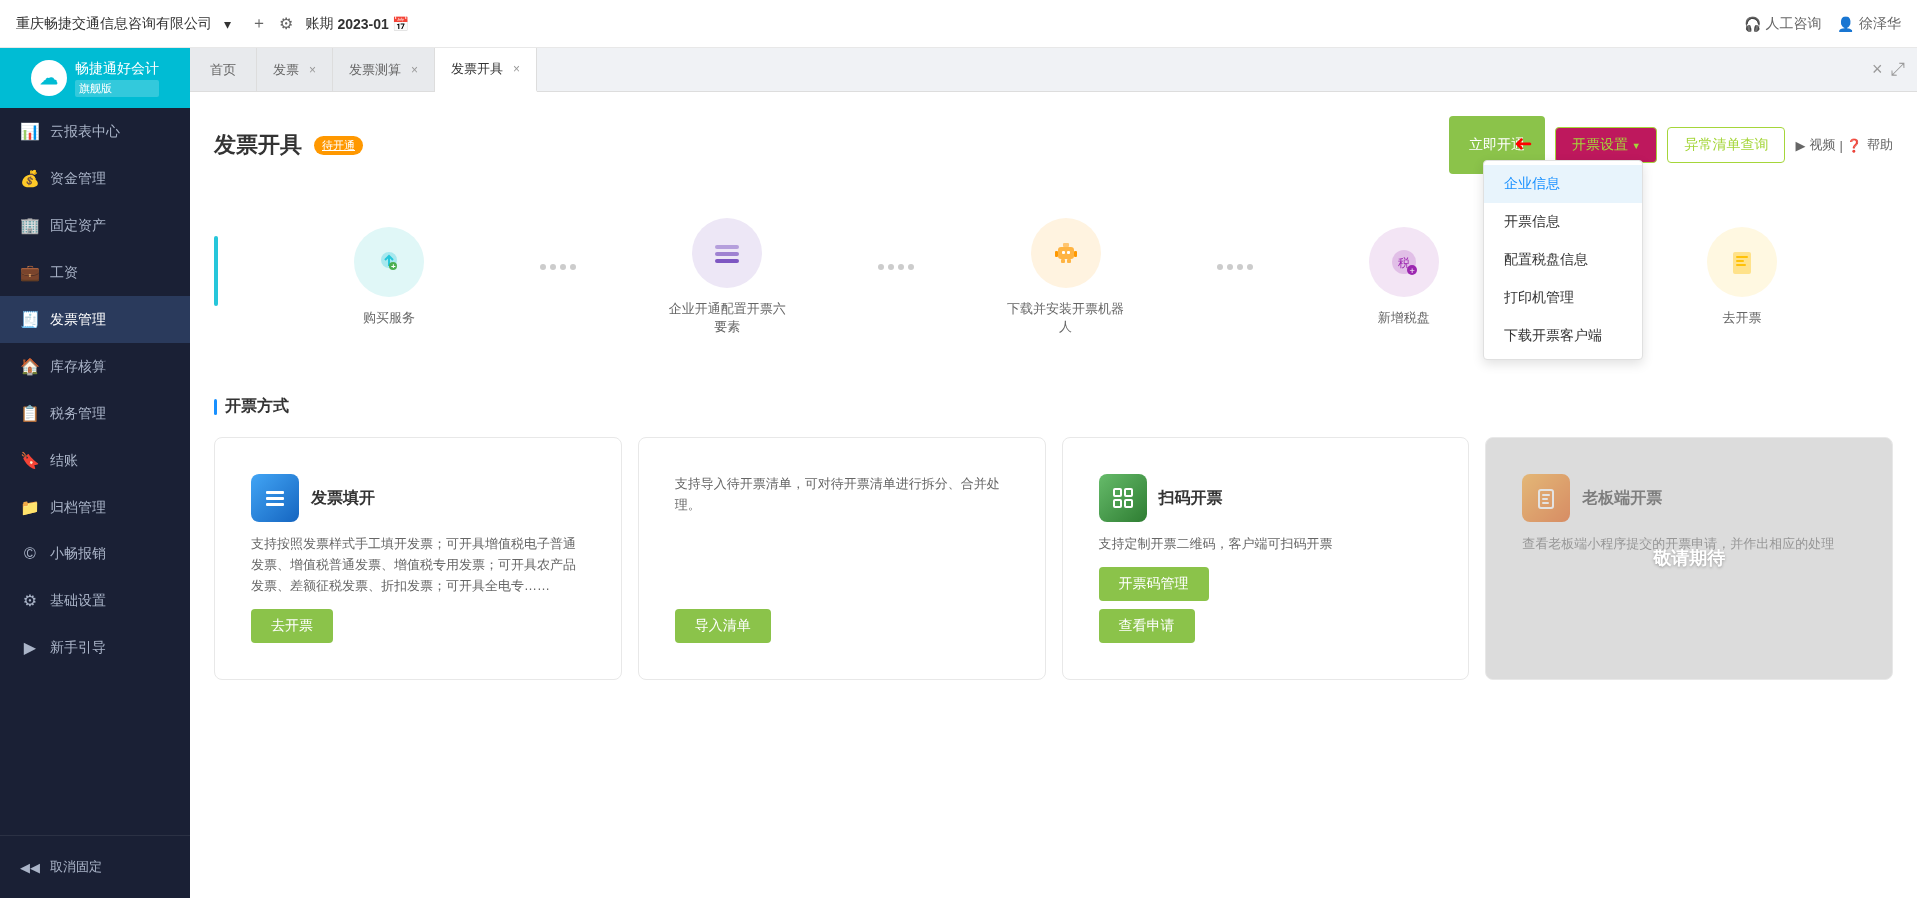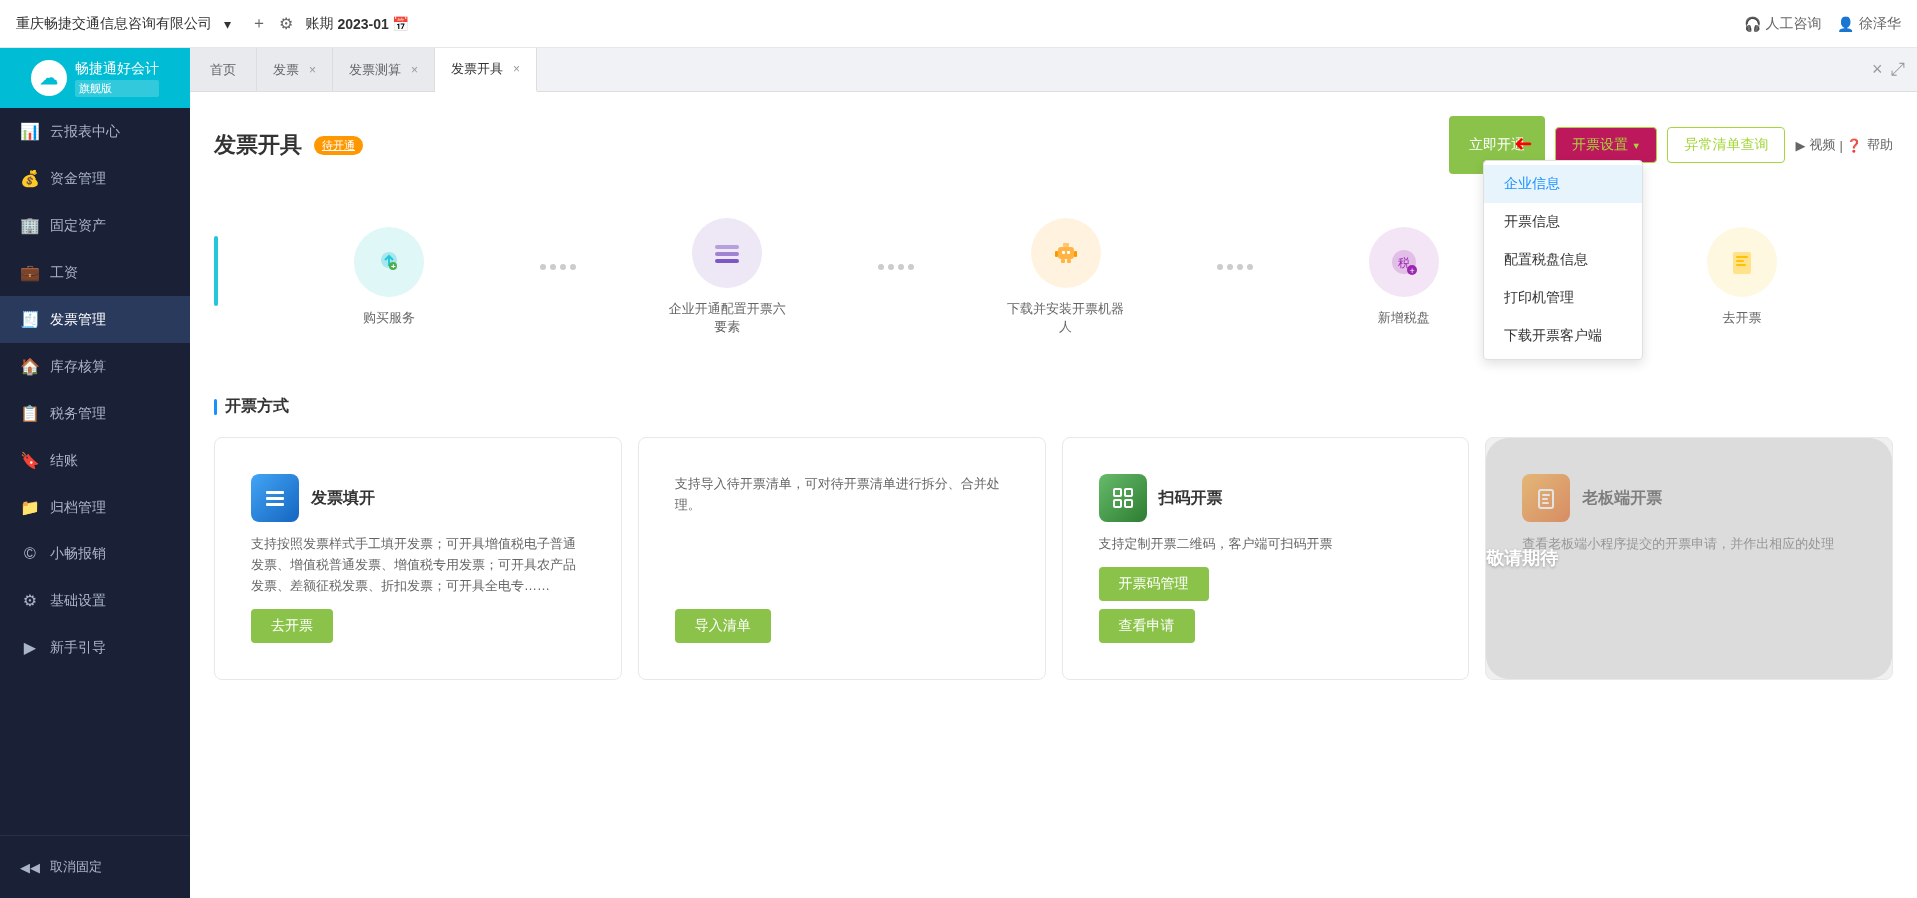--- a/index.html
+++ b/index.html
@@ -354,24 +354,23 @@
       display: inline-block;
       text-align: center;
       align-self: flex-start;
     }
     .disabled-overlay {
       position: absolute;
       inset: 0;
       background: rgba(200,200,200,0.5);
       display: flex;
       flex-direction: column;
-      align-items: flex-start;
+      align-items: center;
       justify-content: center;
       gap: 8px;
-      border-radius: 23px;
     }
     .disabled-text {
       font-size: 18px;
       font-weight: bold;
       color: #fff;
       text-shadow: 0 1px 3px rgba(0,0,0,0.3);
     }
   </style>
 </head>
 <body>

